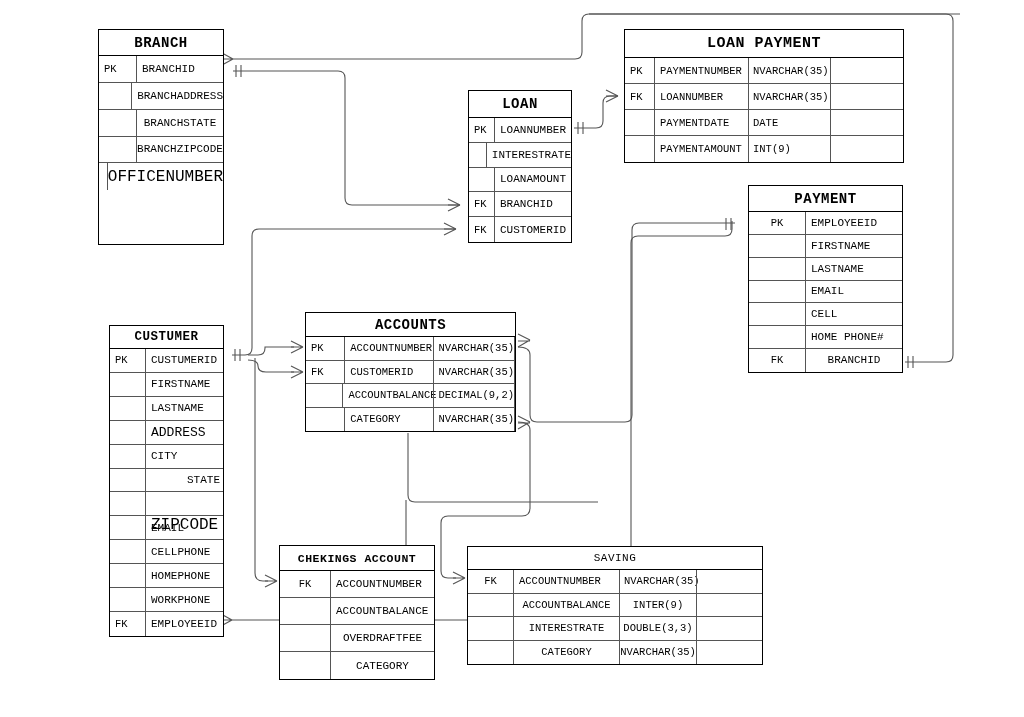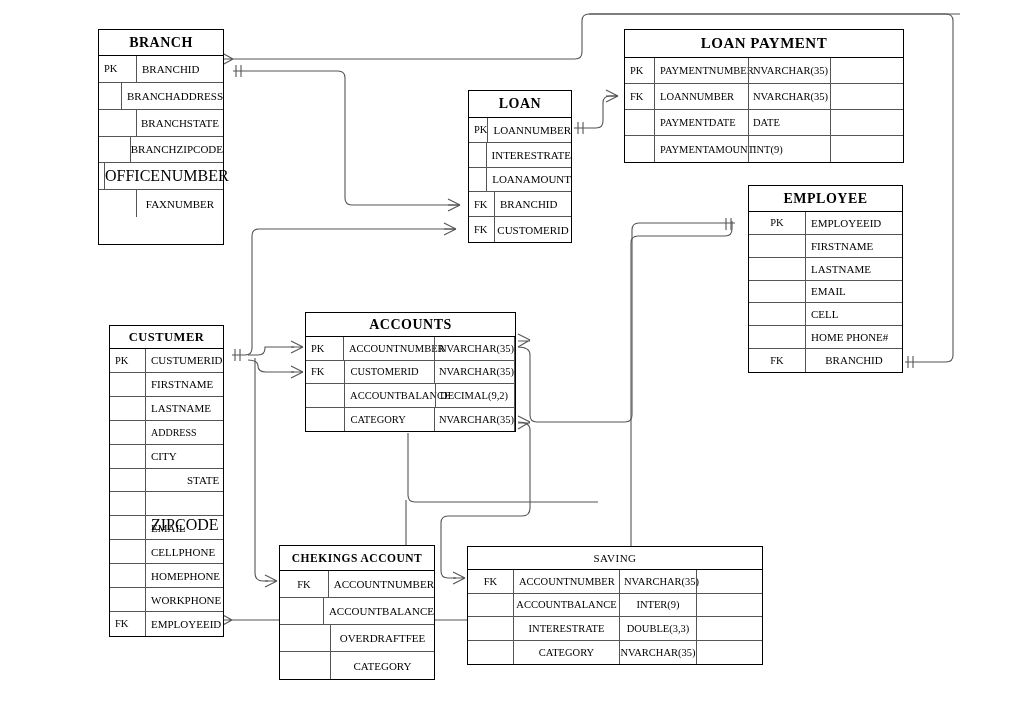--- a/index.html
+++ b/index.html
@@ -5,21 +5,21 @@
   html, body {
     margin: 0;
     padding: 0;
     background: #ffffff;
   }
   #canvas {
     position: relative;
     width: 1024px;
     height: 717px;
     background: #ffffff;
-    font-family: Liberation Serif, serif;
+    font-family: Liberation Mono, monospace;
     overflow: hidden;
   }
   #wires {
     position: absolute;
     left: 0; top: 0;
     width: 1024px; height: 717px;
     pointer-events: none;
   }
   .entity {
     position: absolute;
@@ -176,24 +176,20 @@
           <div class="name ctr" style="font-size: 11px; flex: 1 1 auto;">BRANCHSTATE</div>
         </div>
         <div class="row" style="height: 26.8571px;">
           <div class="key" style="width: 38px; font-size: 10.5px;"></div>
           <div class="name ctr" style="font-size: 11px; flex: 1 1 auto;">BRANCHZIPCODE</div>
         </div>
         <div class="row" style="height: 26.8571px;">
           <div class="key" style="width: 38px; font-size: 10.5px;"></div>
           <div class="name ctr" style="font-size: 16px; flex: 1 1 auto;">OFFICENUMBER</div>
         </div>
-        <div class="row" style="height: 26.8571px;">
-          <div class="key" style="width: 38px; font-size: 10.5px;"></div>
-          <div class="name ctr" style="font-size: 11px; flex: 1 1 auto;">FAXNUMBER</div>
-        </div>
       </div>
       <div class="entity" style="left: 468px; top: 90px; width: 104px; height: 153px;">
         <div class="title" style="height: 27px; font-size: 14px;">LOAN</div>
         <div class="row" style="height: 24.8px;">
           <div class="key" style="width: 26px; font-size: 10.5px;">PK</div>
           <div class="name left" style="font-size: 11px; flex: 1 1 auto;">LOANNUMBER</div>
         </div>
         <div class="row" style="height: 24.8px;">
           <div class="key" style="width: 26px; font-size: 10.5px;"></div>
           <div class="name left" style="font-size: 11px; flex: 1 1 auto;">INTERESTRATE</div>
@@ -232,21 +228,21 @@
           <div class="pad" style="flex: 1 1 auto;"></div>
         </div>
         <div class="row" style="height: 26px;">
           <div class="key" style="width: 30px; font-size: 10.5px;"></div>
           <div class="name left" style="font-size: 10.5px; width: 93px;">PAYMENTAMOUNT</div>
           <div class="type left" style="width: 82px; font-size: 10.5px;">INT(9)</div>
           <div class="pad" style="flex: 1 1 auto;"></div>
         </div>
       </div>
       <div class="entity" style="left: 748px; top: 185px; width: 155px; height: 188px;">
-        <div class="title" style="height: 26px; font-size: 14px;">EMPLOYEE</div>
+        <div class="title" style="height: 26px; font-size: 14px;">PAYMENT</div>
         <div class="row" style="height: 22.8571px;">
           <div class="key ctr" style="width: 57px; font-size: 10.5px;">PK</div>
           <div class="name left" style="font-size: 11px; flex: 1 1 auto;">EMPLOYEEID</div>
         </div>
         <div class="row" style="height: 22.8571px;">
           <div class="key ctr" style="width: 57px; font-size: 10.5px;"></div>
           <div class="name left" style="font-size: 11px; flex: 1 1 auto;">FIRSTNAME</div>
         </div>
         <div class="row" style="height: 22.8571px;">
           <div class="key ctr" style="width: 57px; font-size: 10.5px;"></div>
@@ -278,21 +274,21 @@
         <div class="row" style="height: 23.9167px;">
           <div class="key" style="width: 36px; font-size: 10.5px;"></div>
           <div class="name left" style="font-size: 11px; flex: 1 1 auto;">FIRSTNAME</div>
         </div>
         <div class="row" style="height: 23.9167px;">
           <div class="key" style="width: 36px; font-size: 10.5px;"></div>
           <div class="name left" style="font-size: 11px; flex: 1 1 auto;">LASTNAME</div>
         </div>
         <div class="row" style="height: 23.9167px;">
           <div class="key" style="width: 36px; font-size: 10.5px;"></div>
-          <div class="name left" style="font-size: 10px; flex: 1 1 auto;">ADDRESS</div>
+          <div class="name left" style="font-size: 13px; flex: 1 1 auto;">ADDRESS</div>
         </div>
         <div class="row" style="height: 23.9167px;">
           <div class="key" style="width: 36px; font-size: 10.5px;"></div>
           <div class="name left" style="font-size: 11px; flex: 1 1 auto;">CITY</div>
         </div>
         <div class="row" style="height: 23.9167px; gap: 36px;">
           <div class="key" style="width: 36px; font-size: 10.5px;"></div>
           <div class="name left" style="font-size: 11px; flex: 1 1 auto;">STATE</div>
         </div>
         <div class="row" style="height: 23.9167px;">

